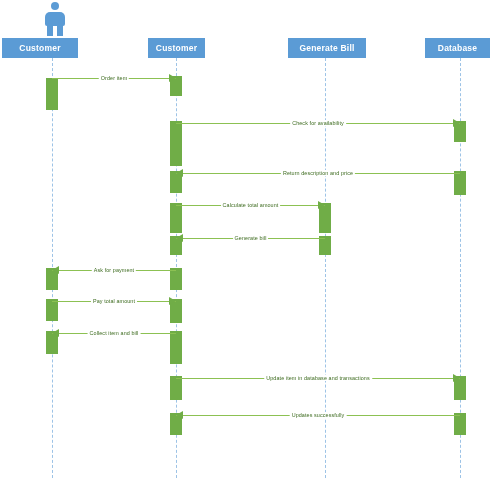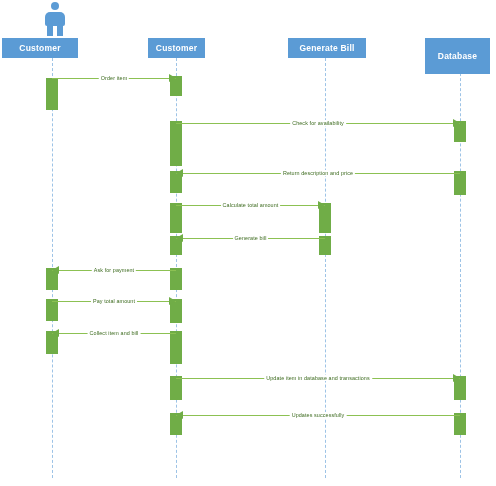--- a/index.html
+++ b/index.html
@@ -141,21 +141,21 @@
   <div id="participants-layer">
       <div class="participant-box" style="left: 2px; top: 38px; width: 76px; height: 20px;">
         <span>Customer</span>
       </div>
       <div class="participant-box" style="left: 148px; top: 38px; width: 57px; height: 20px;">
         <span>Customer</span>
       </div>
       <div class="participant-box" style="left: 288px; top: 38px; width: 78px; height: 20px;">
         <span>Generate Bill</span>
       </div>
-      <div class="participant-box" style="left: 425px; top: 38px; width: 65px; height: 36px;">
+      <div class="participant-box" style="left: 425px; top: 38px; width: 65px; height: 20px;">
         <span>Database</span>
       </div>
     </div>
 
   <div id="activations-layer">
       <div class="activation" style="left: 46px; top: 78px; height: 32px;"></div>
       <div class="activation" style="left: 46px; top: 268px; height: 22px;"></div>
       <div class="activation" style="left: 46px; top: 299px; height: 22px;"></div>
       <div class="activation" style="left: 46px; top: 331px; height: 23px;"></div>
       <div class="activation" style="left: 170px; top: 76px; height: 20px;"></div>

